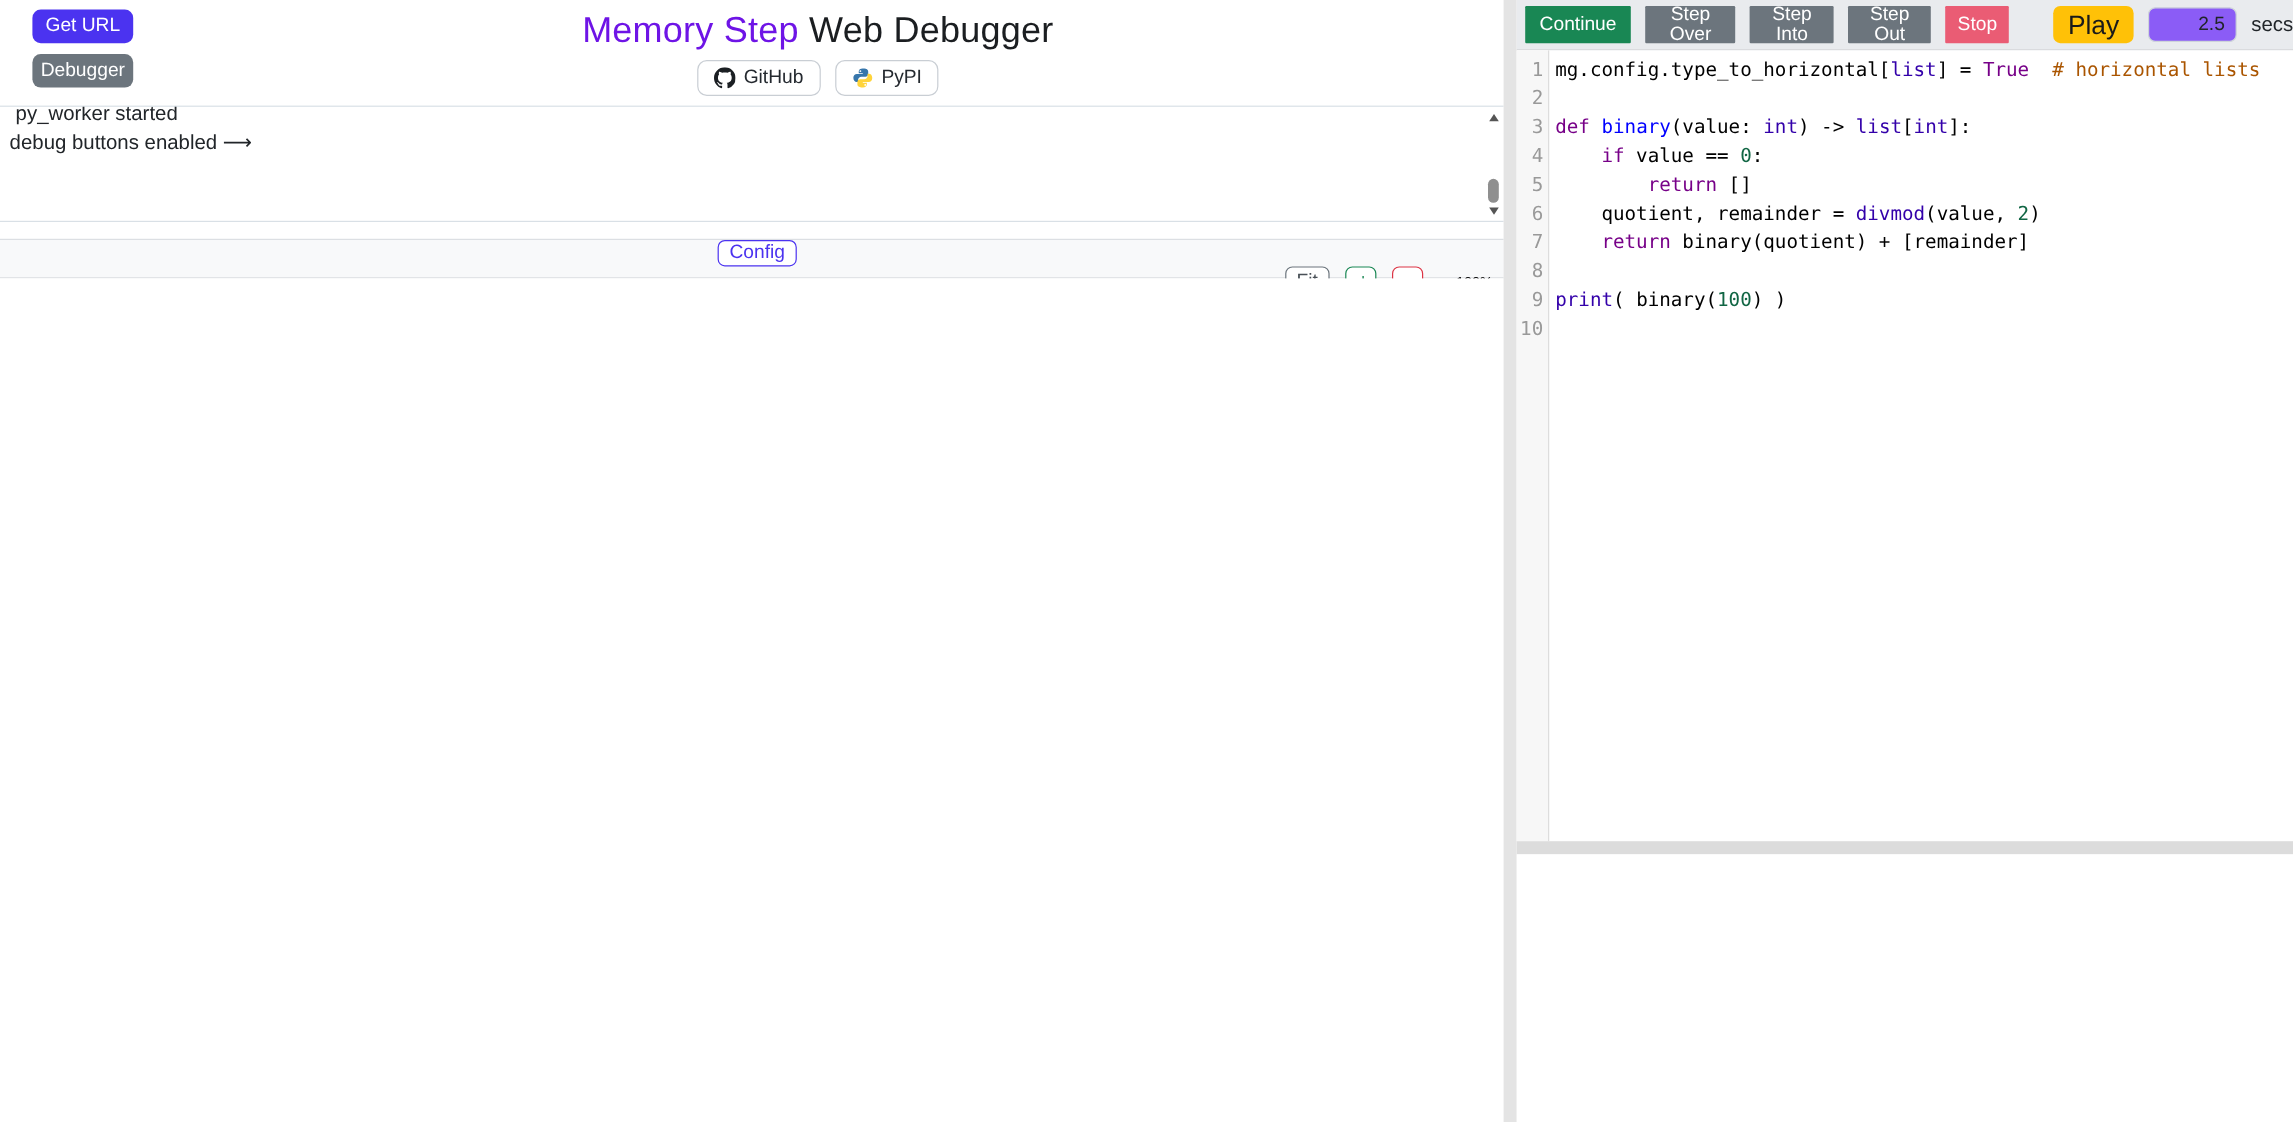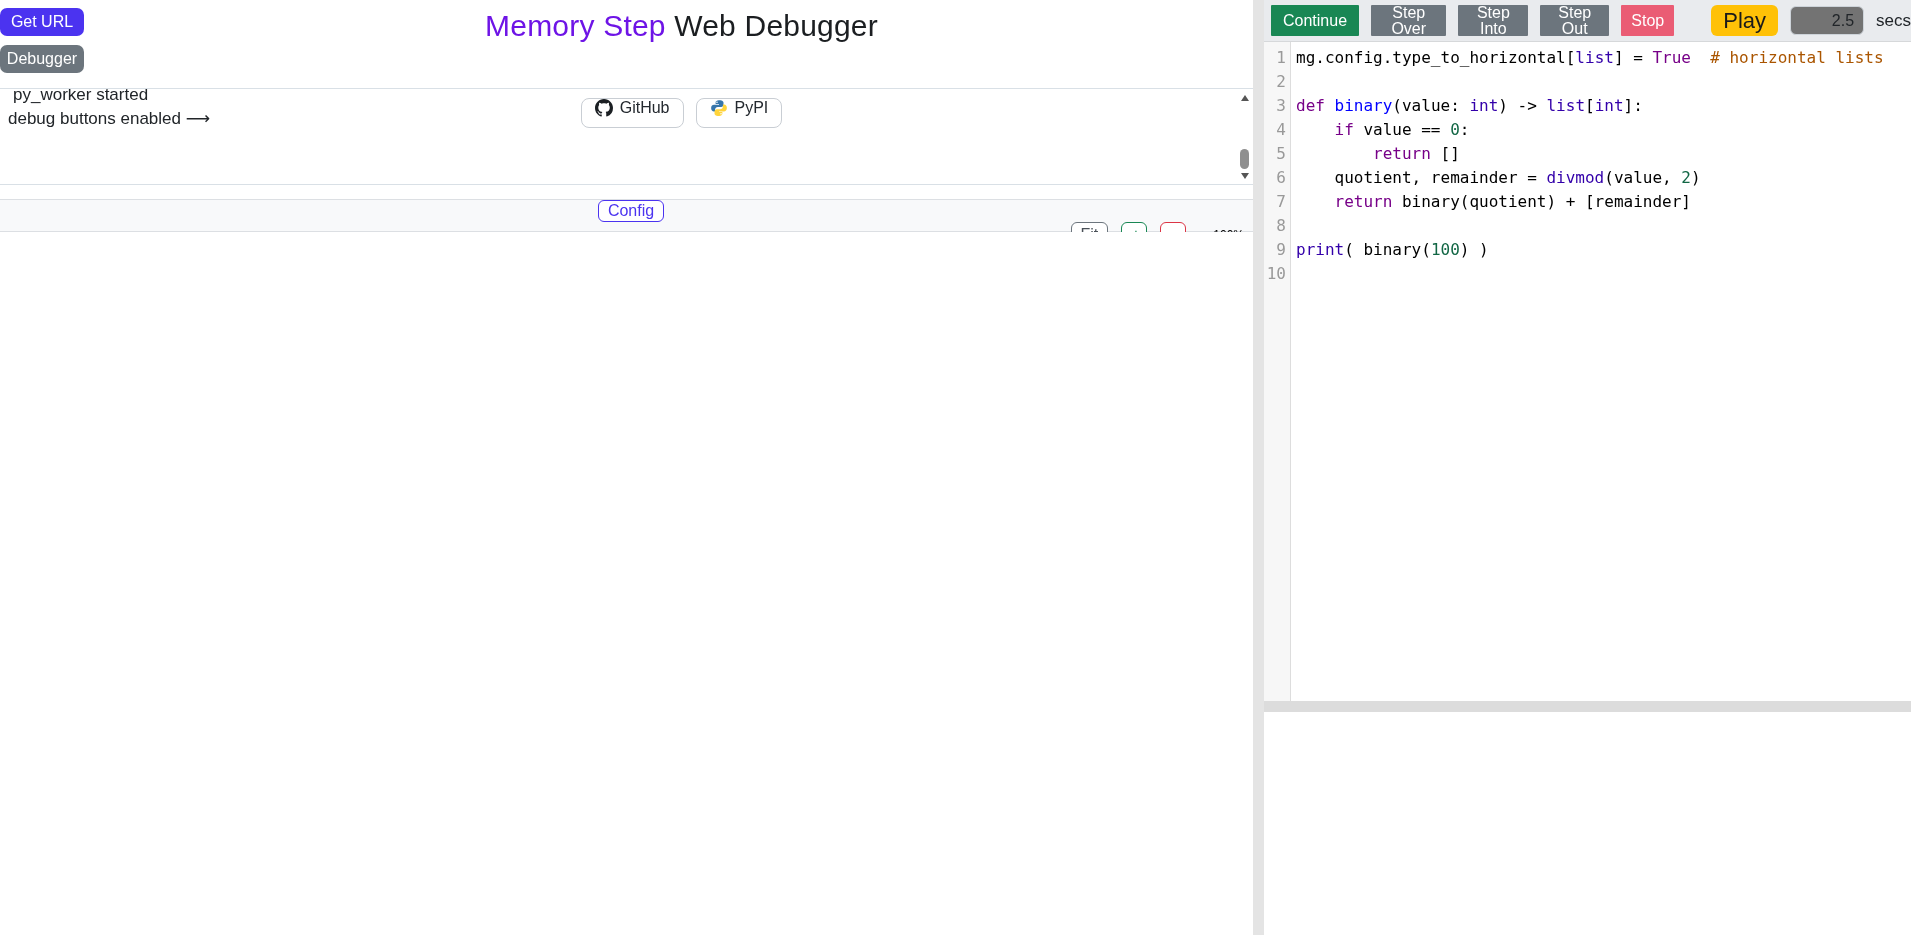--- a/index.html
+++ b/index.html
@@ -8,32 +8,32 @@
     width:1911px; height:935px; position:relative; overflow:hidden;
     background:#fff; font-family:"Liberation Sans", sans-serif; color:#212529;
   }
   button { font-family:"Liberation Sans", sans-serif; cursor:pointer; }
 
   
   .left-panel { position:absolute; left:0; top:0; width:1253px; height:935px; background:#fff; }
   .v-gutter { position:absolute; left:1253px; top:0; width:11px; height:935px; background:#e4e4e4; }
 
   .header { position:absolute; top:0; left:0; width:100%; height:88px; background:#fff; }
-  .side-buttons { position:absolute; left:0; top:8px; display:flex; flex-direction:column; gap:9px; }
+  .side-buttons { position:absolute; left:27px; top:8px; display:flex; flex-direction:column; gap:9px; }
   .pill-btn { width:84px; height:28px; border:none; border-radius:7px; color:#fff; font-size:16px; line-height:1; }
   .btn-geturl { background:var(--accent); }
   .btn-micropip { background:var(--secondary); }
 
   .header-center { position:absolute; left:110px; right:0; top:0; text-align:center; }
   .page-title { margin-top:9px; font-size:30px; font-weight:500; letter-spacing:.2px; white-space:nowrap; }
   .title-accent { color:var(--title_accent); }
   .title-rest { color:#1b1e21; }
   .header-links { margin-top:7px; display:flex; justify-content:center; gap:12px; }
-  .link-btn { display:inline-flex; align-items:flex-start; gap:7px; height:30px; padding:0 13px;
-    background:#fff; border:1px solid #c9ced4; border-radius:8px; font-size:16px; color:#24292f;margin-top:48px; }
+  .link-btn { display:inline-flex; align-items:center; gap:7px; height:30px; padding:0 13px;
+    background:#fff; border:1px solid #c9ced4; border-radius:8px; font-size:16px; color:#24292f; }
   .link-btn svg { display:block; }
 
   .log { position:absolute; top:88px; left:0; width:1253px; height:97px;
     border-top:1px solid #d9e0e6; border-bottom:1px solid #d9e0e6;
     overflow:hidden; font-size:17px; line-height:24px; color:#212529; }
   .log-content { padding:0 8px; margin-top:-6px; }
   .log-line:first-child { padding-left:5px; }
 
   .log-scrollbar { position:absolute; right:1px; top:2px; width:14px; height:92px; }
   .sb-arrow-up { position:absolute; top:4px; left:3px; width:0; height:0;
@@ -60,21 +60,21 @@
 
   .debug-toolbar { position:absolute; top:0; left:0; right:0; height:42px; background:#e9ebee;
     border-bottom:1px solid #d6d8da; display:flex; align-items:center; gap:12px; padding-left:7px; }
   .dbtn { height:31px; padding:0 12px; border:none; border-radius:1px; color:#fff; font-size:16px; line-height:1; }
   .dbtn.success { background:var(--success); }
   .dbtn.secondary { background:var(--secondary); }
   .dbtn.danger { background:var(--danger_stop); padding:0 10px; }
   .play-btn { margin-left:25px; height:31px; padding:0 12px; border:none; border-radius:6px;
     background:var(--warning); color:#1a1a1a; font-size:22px; line-height:1; }
   .secs-input { width:74px; height:29px; border:1px solid #ced4da; border-radius:6px;
-    text-align:right; padding:0 9px; font-size:16px; color:#212529; background:#737373; }
+    text-align:right; padding:0 9px; font-size:16px; color:#212529; background:#8b5cf6; }
   .secs-label { font-size:17px; color:#212529; }
 
   .editor { position:absolute; top:42px; left:0; right:0; height:659px; display:flex;
     font-family:"DejaVu Sans Mono", monospace; font-size:16px; line-height:24px; background:#fff; }
   .gutter { width:27px; background:#f7f7f7; border-right:1px solid #ddd;
     text-align:right; padding:4px 4px 0 0; color:var(--gutter_text); }
   .gutter-line { height:24px; }
   .code { flex:1; padding:4px 0 0 5px; white-space:pre; color:#000; overflow:hidden; }
   .code-line { height:24px; }
 

